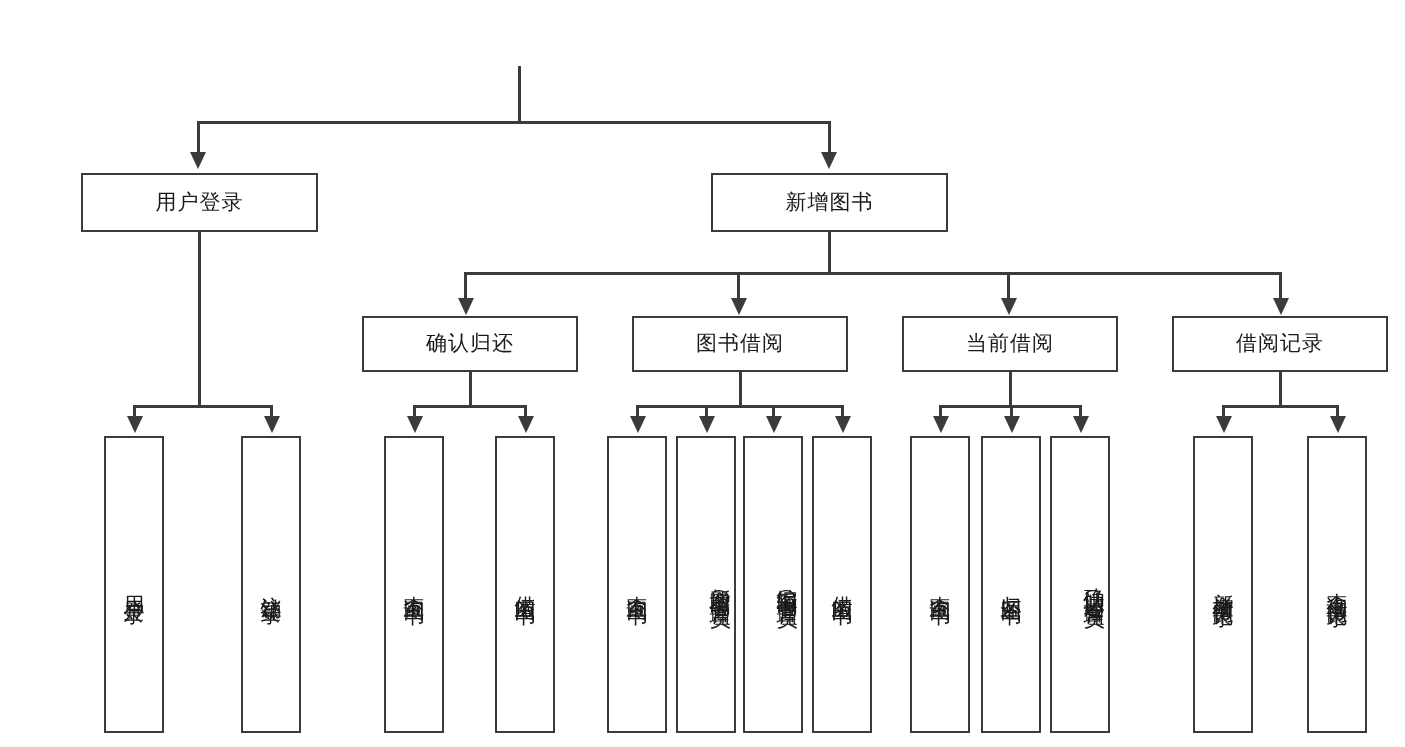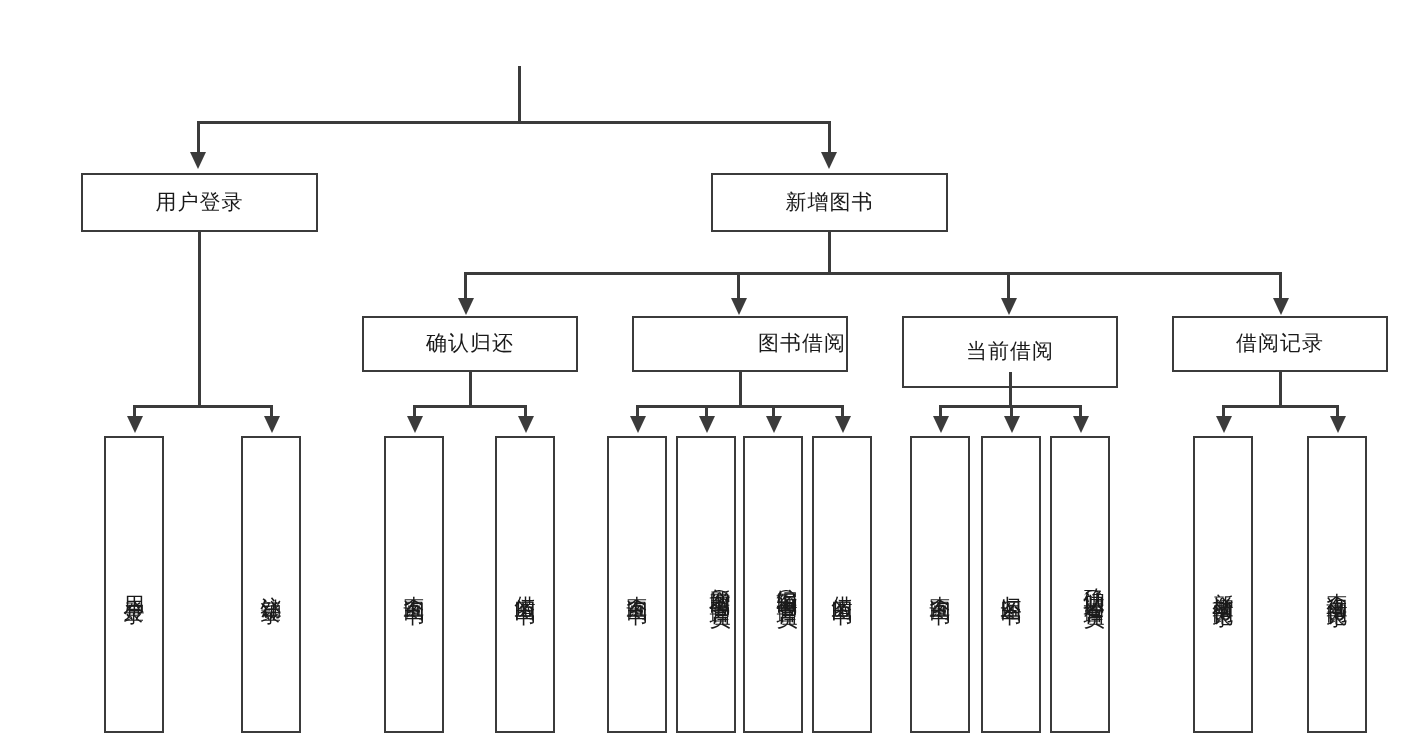--- a/index.html
+++ b/index.html
@@ -118,24 +118,24 @@
   <div class="edge-v" style="left:737px; top:272px; height:32px;"></div>
   <div class="arrow" style="left:731px; top:298px;"></div>
   <div class="edge-v" style="left:1007px; top:272px; height:32px;"></div>
   <div class="arrow" style="left:1001px; top:298px;"></div>
   <div class="edge-v" style="left:1279px; top:272px; height:32px;"></div>
   <div class="arrow" style="left:1273px; top:298px;"></div>
 
   <div class="node h-label" style="left:362px; top:316px; width:216px; height:56px;">
     <span>确认归还</span>
   </div>
-  <div class="node h-label" style="left:632px; top:316px; width:216px; height:56px;justify-content:flex-end;">
+  <div class="node h-label" style="left:632px; top:316px; width:216px; height:56px;">
     <span>图书借阅</span>
   </div>
-  <div class="node h-label" style="left:902px; top:316px; width:216px; height:72px;">
+  <div class="node h-label" style="left:902px; top:316px; width:216px; height:56px;">
     <span>当前借阅</span>
   </div>
   <div class="node h-label" style="left:1172px; top:316px; width:216px; height:56px;text-align:right;">
     <span>借阅记录</span>
   </div>
 
   <div class="edge-v" style="left:469px; top:372px; height:35px;"></div>
   <div class="edge-h" style="left:413px; top:405px; width:114px;"></div>
   <div class="edge-v" style="left:413px; top:405px; height:17px;"></div>
   <div class="arrow" style="left:407px; top:416px;"></div>

